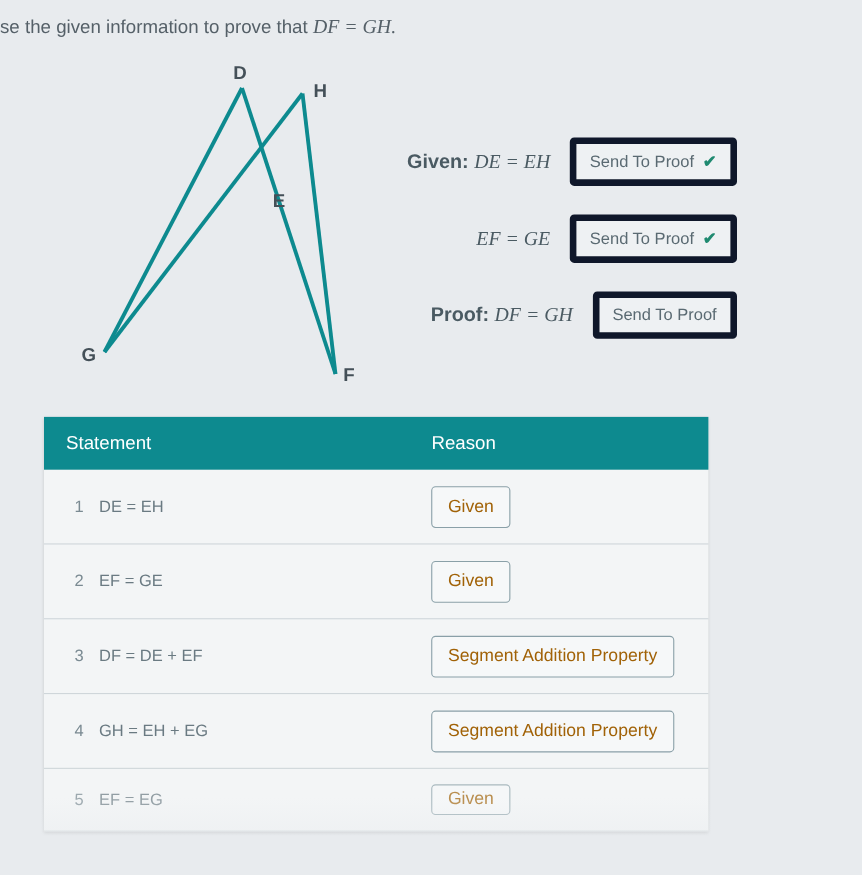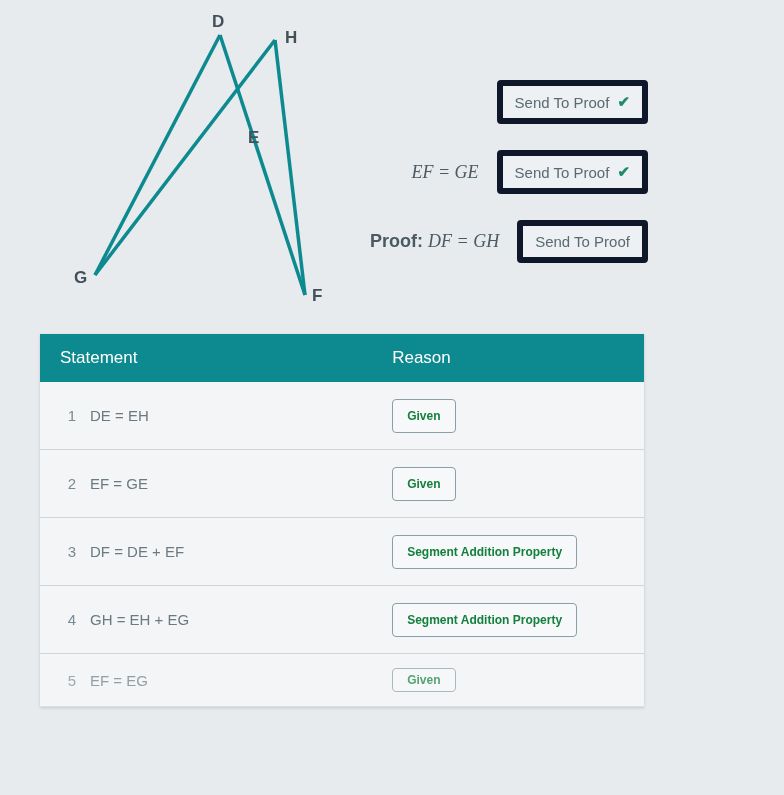--- a/index.html
+++ b/index.html
@@ -74,25 +74,24 @@
     padding: 7px 12px;
     border-radius: 4px;
     display: inline-flex;
     align-items: center;
     gap: 8px;
     cursor: pointer;
     white-space: nowrap;
   }
   .btn.small-reason {
     background: #f6f8f9;
-    color: #15803d;
+    color: #a16207;
     border: 1px solid #8aa0a8;
     padding: 9px 14px;
-    font-size: 12px;
-    font-weight: bold;
+    font-size: 16px;
   }
   .check {
     color: #1f8a70;
     font-weight: bold;
   }
   .proof-table {
     margin-top: 24px;
     margin-left: 40px;
     width: 604px;
     background: #f3f5f6;
@@ -135,20 +134,23 @@
     height: 70px;
     background: linear-gradient(to bottom, rgba(232,235,238,0), rgba(232,235,238,0.85));
     pointer-events: none;
   }
 </style>
 </head>
 <body>
 
 <div class="page">
 
+  <div class="instruction">
+    <span>se the given information to prove that </span><span class="mathit">DF = GH.</span>
+  </div>
 
   <div class="upper">
 
     <div class="diagram">
       <svg viewBox="0 0 280 300">
         <line x1="35" y1="265" x2="160" y2="25" stroke="#0d8a8f" stroke-width="3.5"></line>
         <line x1="215" y1="30" x2="245" y2="285" stroke="#0d8a8f" stroke-width="3.5"></line>
         <line x1="215" y1="30" x2="110" y2="120" stroke="#0d8a8f" stroke-width="0"></line>
 
         <line x1="35" y1="265" x2="215" y2="30" stroke="#0d8a8f" stroke-width="3.5"></line>
@@ -157,20 +159,24 @@
       <div class="pt" style="left:152px; top:2px;">D</div>
       <div class="pt" style="left:225px; top:18px;">H</div>
       <div class="pt" style="left:188px; top:118px;">E</div>
       <div class="pt" style="left:14px;  top:258px;">G</div>
       <div class="pt" style="left:252px; top:276px;">F</div>
     </div>
 
     <div class="facts">
 
       <div class="fact-row">
+        <div class="fact-text">
+          <span class="lbl">Given:</span>
+          <span class="mathit">DE = EH</span>
+        </div>
         <div class="btn">
           <span>Send To Proof</span>
           <span class="check">✔</span>
         </div>
       </div>
 
       <div class="fact-row">
         <div class="fact-text">
           <span class="lbl"></span>
           <span class="mathit">EF = GE</span>

